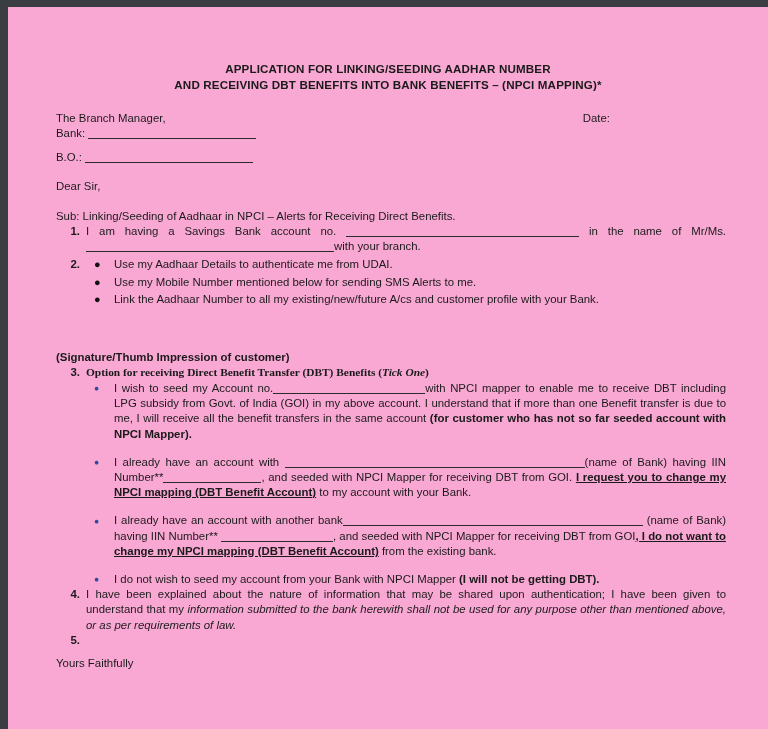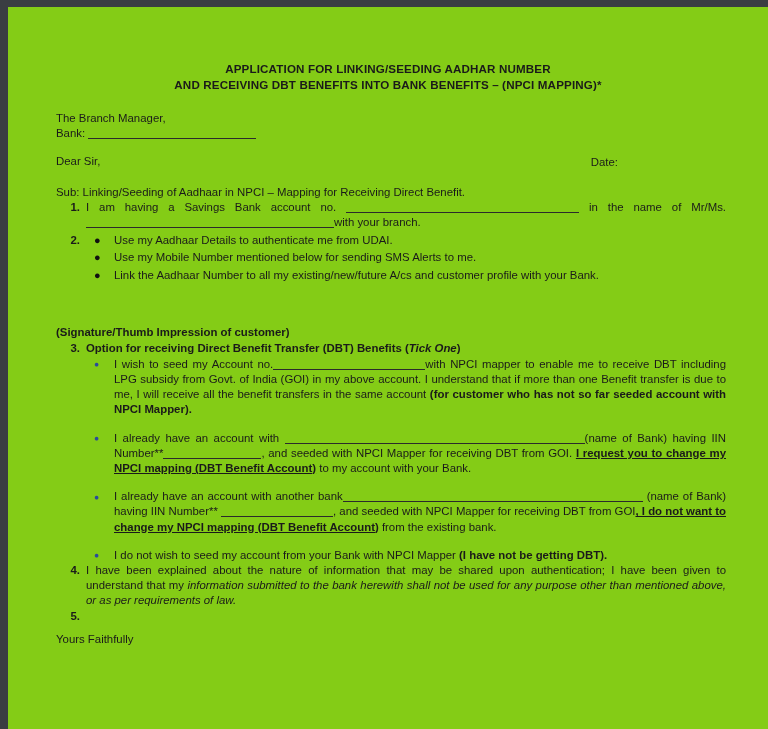--- a/index.html
+++ b/index.html
@@ -23,21 +23,21 @@
     height: 729px;
     background: #3a3d42;
     box-sizing: border-box;
   }
   #page {
     position: absolute;
     left: 8px;
     top: 7px;
     right: 0;
     bottom: 0;
-    background: #84cc16;
+    background: #f9a8d4;
     overflow: hidden;
   }
   #page-inner {
     position: relative;
     padding: 0;
     height: 100%;
     box-sizing: border-box;
   }
 
   
@@ -59,23 +59,22 @@
     padding-left: 48px;
     padding-right: 42px;
     font-size: 11.4px;
     line-height: 15.2px;
   }
 
   .addr-block { margin-top: 19px; position: relative; }
   .addr-line { white-space: nowrap; }
   .date-label {
     position: absolute;
-    right: 108px;
+    right: 116px;
     top: 0;
-    margin-top: 44px;
   }
   .fill-line {
     display: inline-block;
     border-bottom: 1px solid #2b2b2b;
     vertical-align: -2px;
   }
   .ul-bank   { width: 168px; }
   .ul-bo     { width: 168px; }
 
   .bo-line { margin-top: 9px; }
@@ -135,21 +134,21 @@
   }
 
   .sig-right {
     text-align: left;
     font-weight: bold;
     margin-top: 42px;
     padding-right: 8px;
   }
 
   .item3 { margin-top: 3px; }
-  .item3 .head { font-weight: bold; }
+  .item3 .head { font-weight: bold; font-family: Liberation Serif, serif; }
   .item3 .head em { font-style: italic; }
 
   .opt { margin-top: 0; }
   .opt.gap { margin-top: 13px; }
 
   .item4 { margin-top: 12px; }
   .item5 { margin-top: 1px; }
   .item4 em { font-style: italic; }
 
   .yours { margin-top: 23px; }
@@ -171,27 +170,30 @@
 
       <div class="body-wrap">
 
         <div class="addr-block">
           <div class="addr-line">
             <span>The Branch Manager,</span>
           </div>
           <div class="addr-line">
             <span>Bank: </span><span class="fill-line ul-bank"></span>
           </div>
+          <div class="addr-line bo-line">
+            <span>B.O.: </span><span class="fill-line ul-bo"></span>
+          </div>
           <div class="date-label">
             <span>Date:</span><span></span>
           </div>
         </div>
 
         <div class="dear-line">Dear Sir,</div>
-        <div class="sub-line">Sub: Linking/Seeding of Aadhaar in NPCI – Mapping for Receiving Direct Benefit.</div>
+        <div class="sub-line">Sub: Linking/Seeding of Aadhaar in NPCI – Alerts for Receiving Direct Benefits.</div>
 
         <ol class="numlist">
 
           <li class="item1 just">
             <span class="num">1.</span><span>I am having a Savings Bank account no. </span><span class="fill-line" style="width:233px"></span><span> in the name of Mr/Ms.</span><span class="fill-line" style="width:248px"></span><span>with your branch.</span>
           </li>
 
           <li class="item2">
             <span class="num">2.</span>
             <ul class="bullets">
@@ -230,21 +232,21 @@
                 <span>I already have an account with </span><span class="fill-line" style="width:300px"></span><span>(name of Bank) having IIN Number**</span><span class="fill-line" style="width:98px"></span><span>, and seeded with NPCI Mapper for receiving DBT from GOI. </span><span class="bu">I request you to change my NPCI mapping (DBT Benefit Account)</span><span> to my account with your Bank.</span>
               </li>
 
               <li class="opt gap just">
                 <span class="bdot">●</span>
                 <span>I already have an account with another bank</span><span class="fill-line" style="width:300px"></span><span> (name of Bank) having IIN Number** </span><span class="fill-line" style="width:112px"></span><span>, and seeded with NPCI Mapper for receiving DBT from GOI</span><span class="bu">, I do not want to change my NPCI mapping (DBT Benefit Account)</span><span> from the existing bank.</span>
               </li>
 
               <li class="opt gap">
                 <span class="bdot">●</span>
-                <span>I do not wish to seed my account from your Bank with NPCI Mapper </span><b>(I have not be getting DBT).</b>
+                <span>I do not wish to seed my account from your Bank with NPCI Mapper </span><b>(I will not be getting DBT).</b>
               </li>
             </ul>
           </li>
         </ol>
 
         <ol class="numlist">
           <li class="item4 just">
             <span class="num">4.</span><span>I have been explained about the nature of information that may be shared upon authentication; I have been given to understand that my </span><em>information submitted to the bank herewith shall not be used for any purpose other than mentioned above, or as per requirements of law.</em>
           </li>
           <li class="item5">

